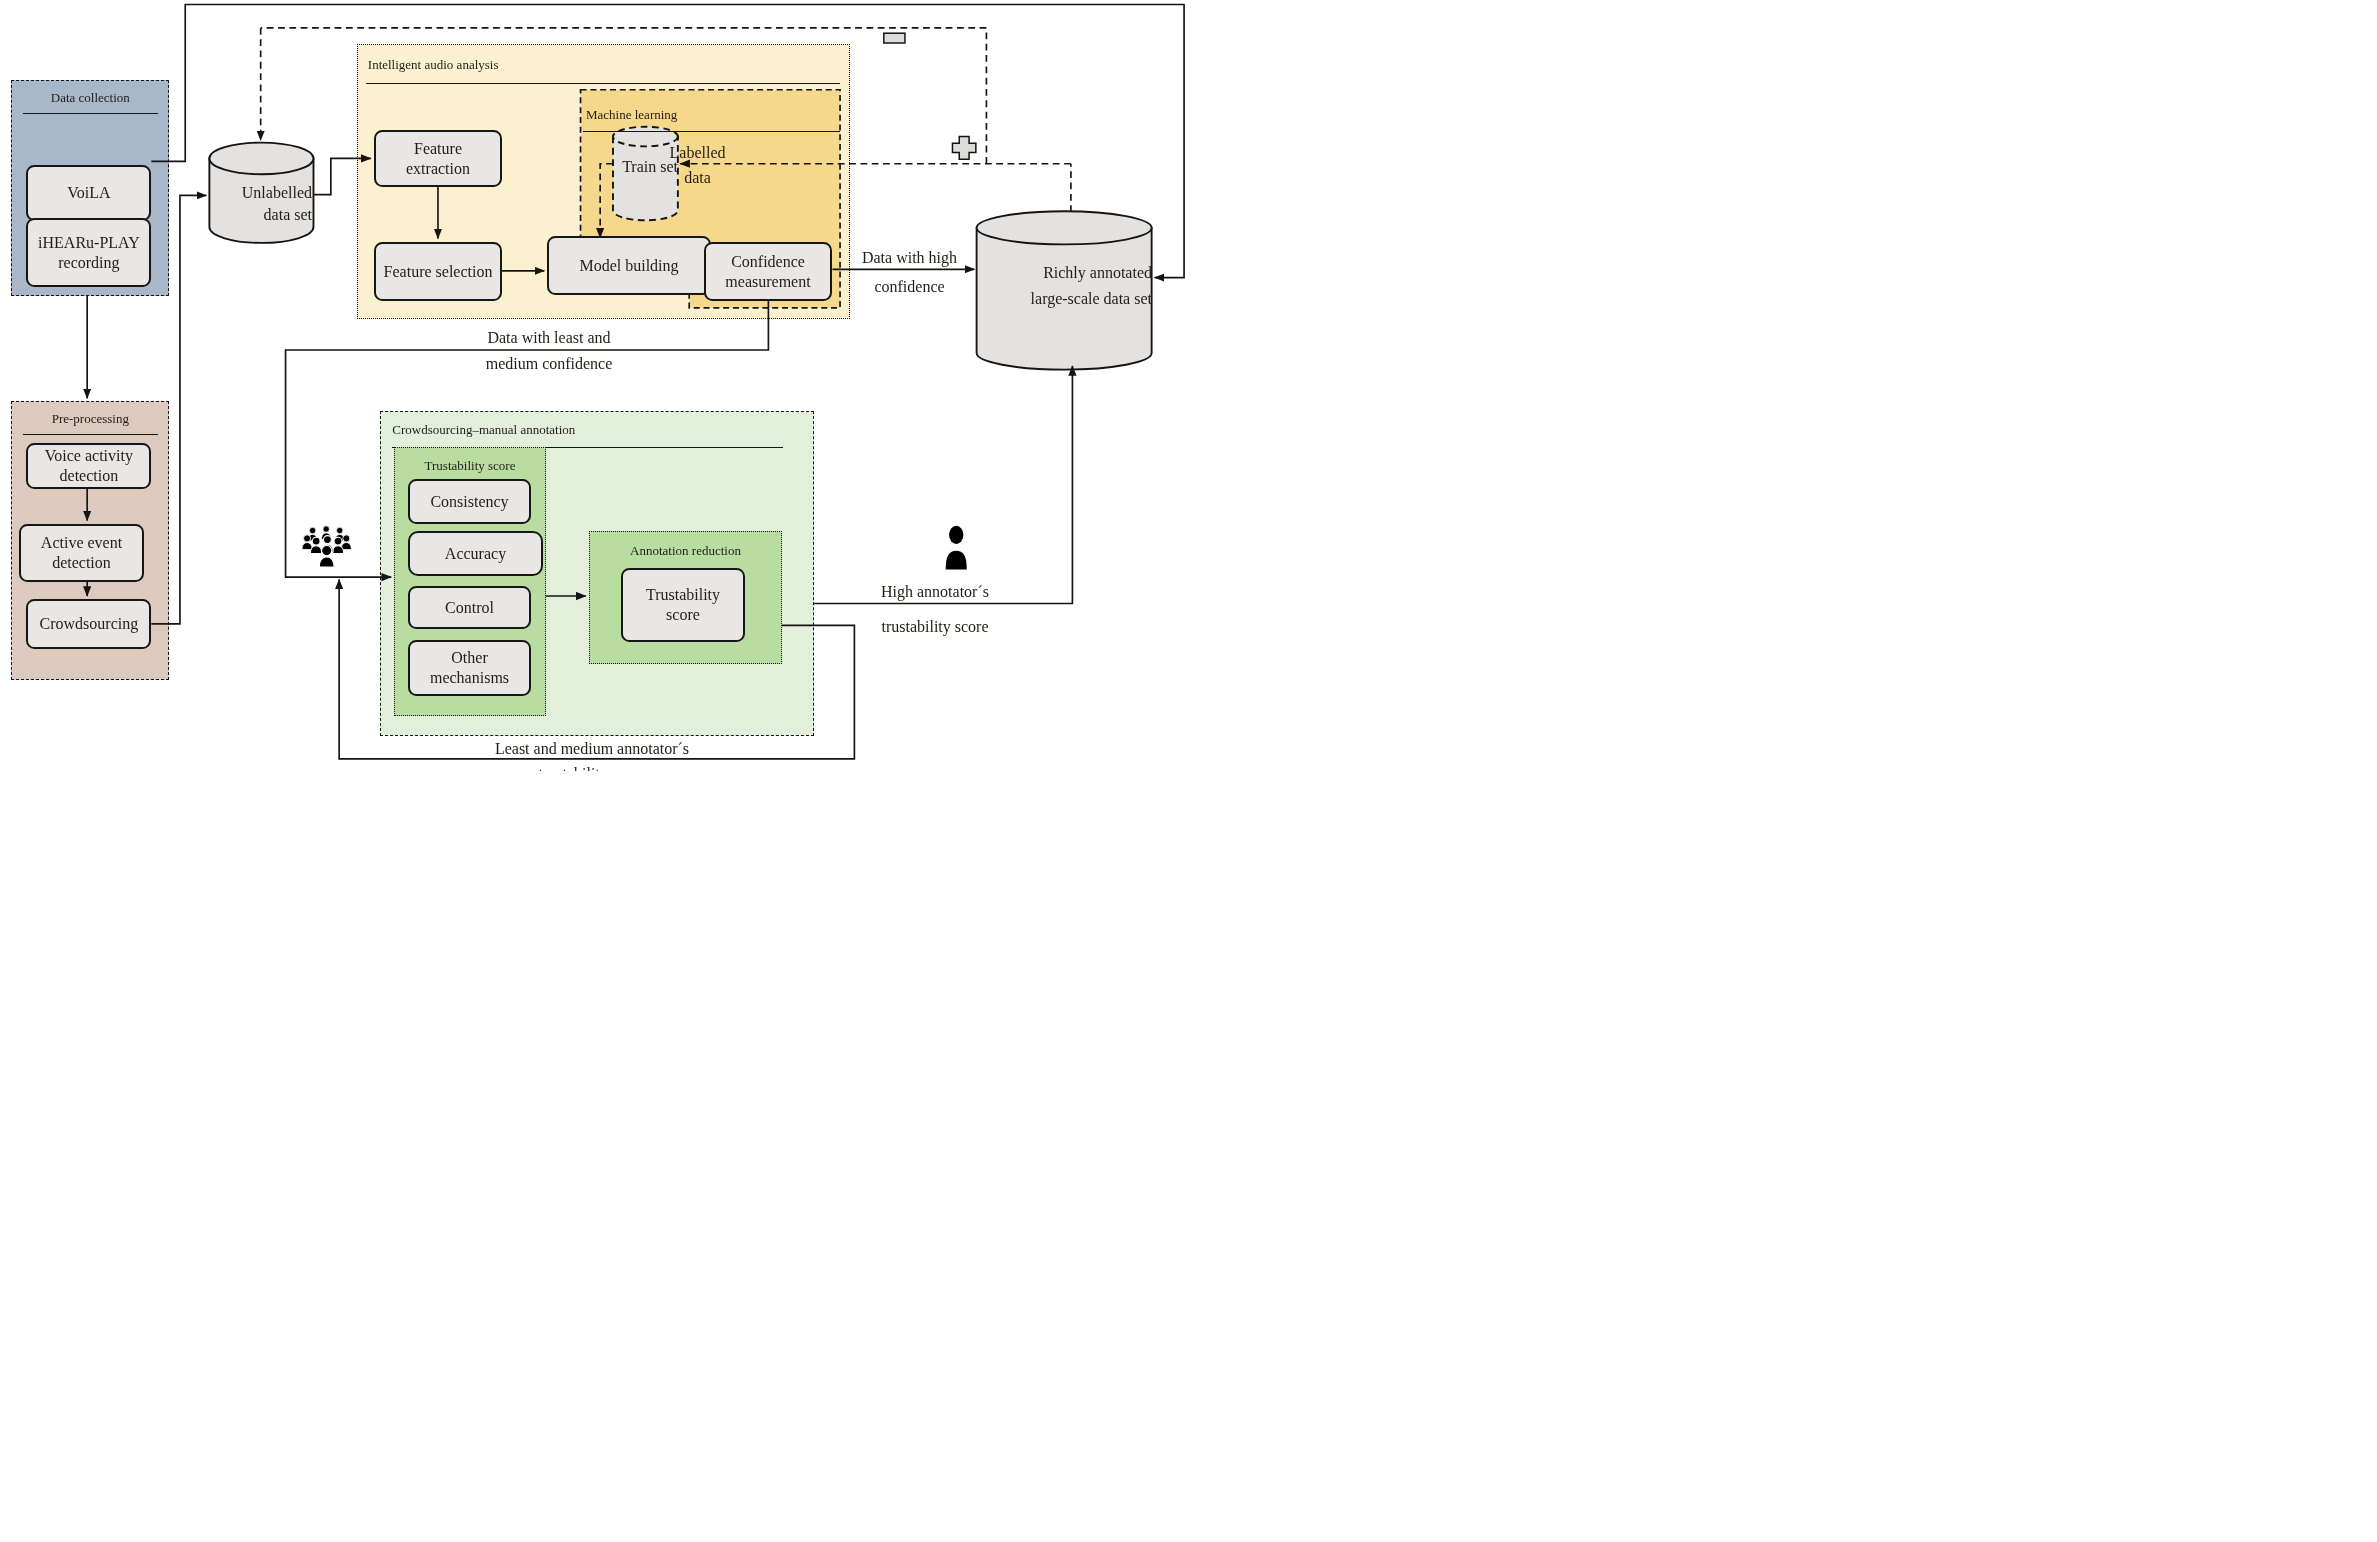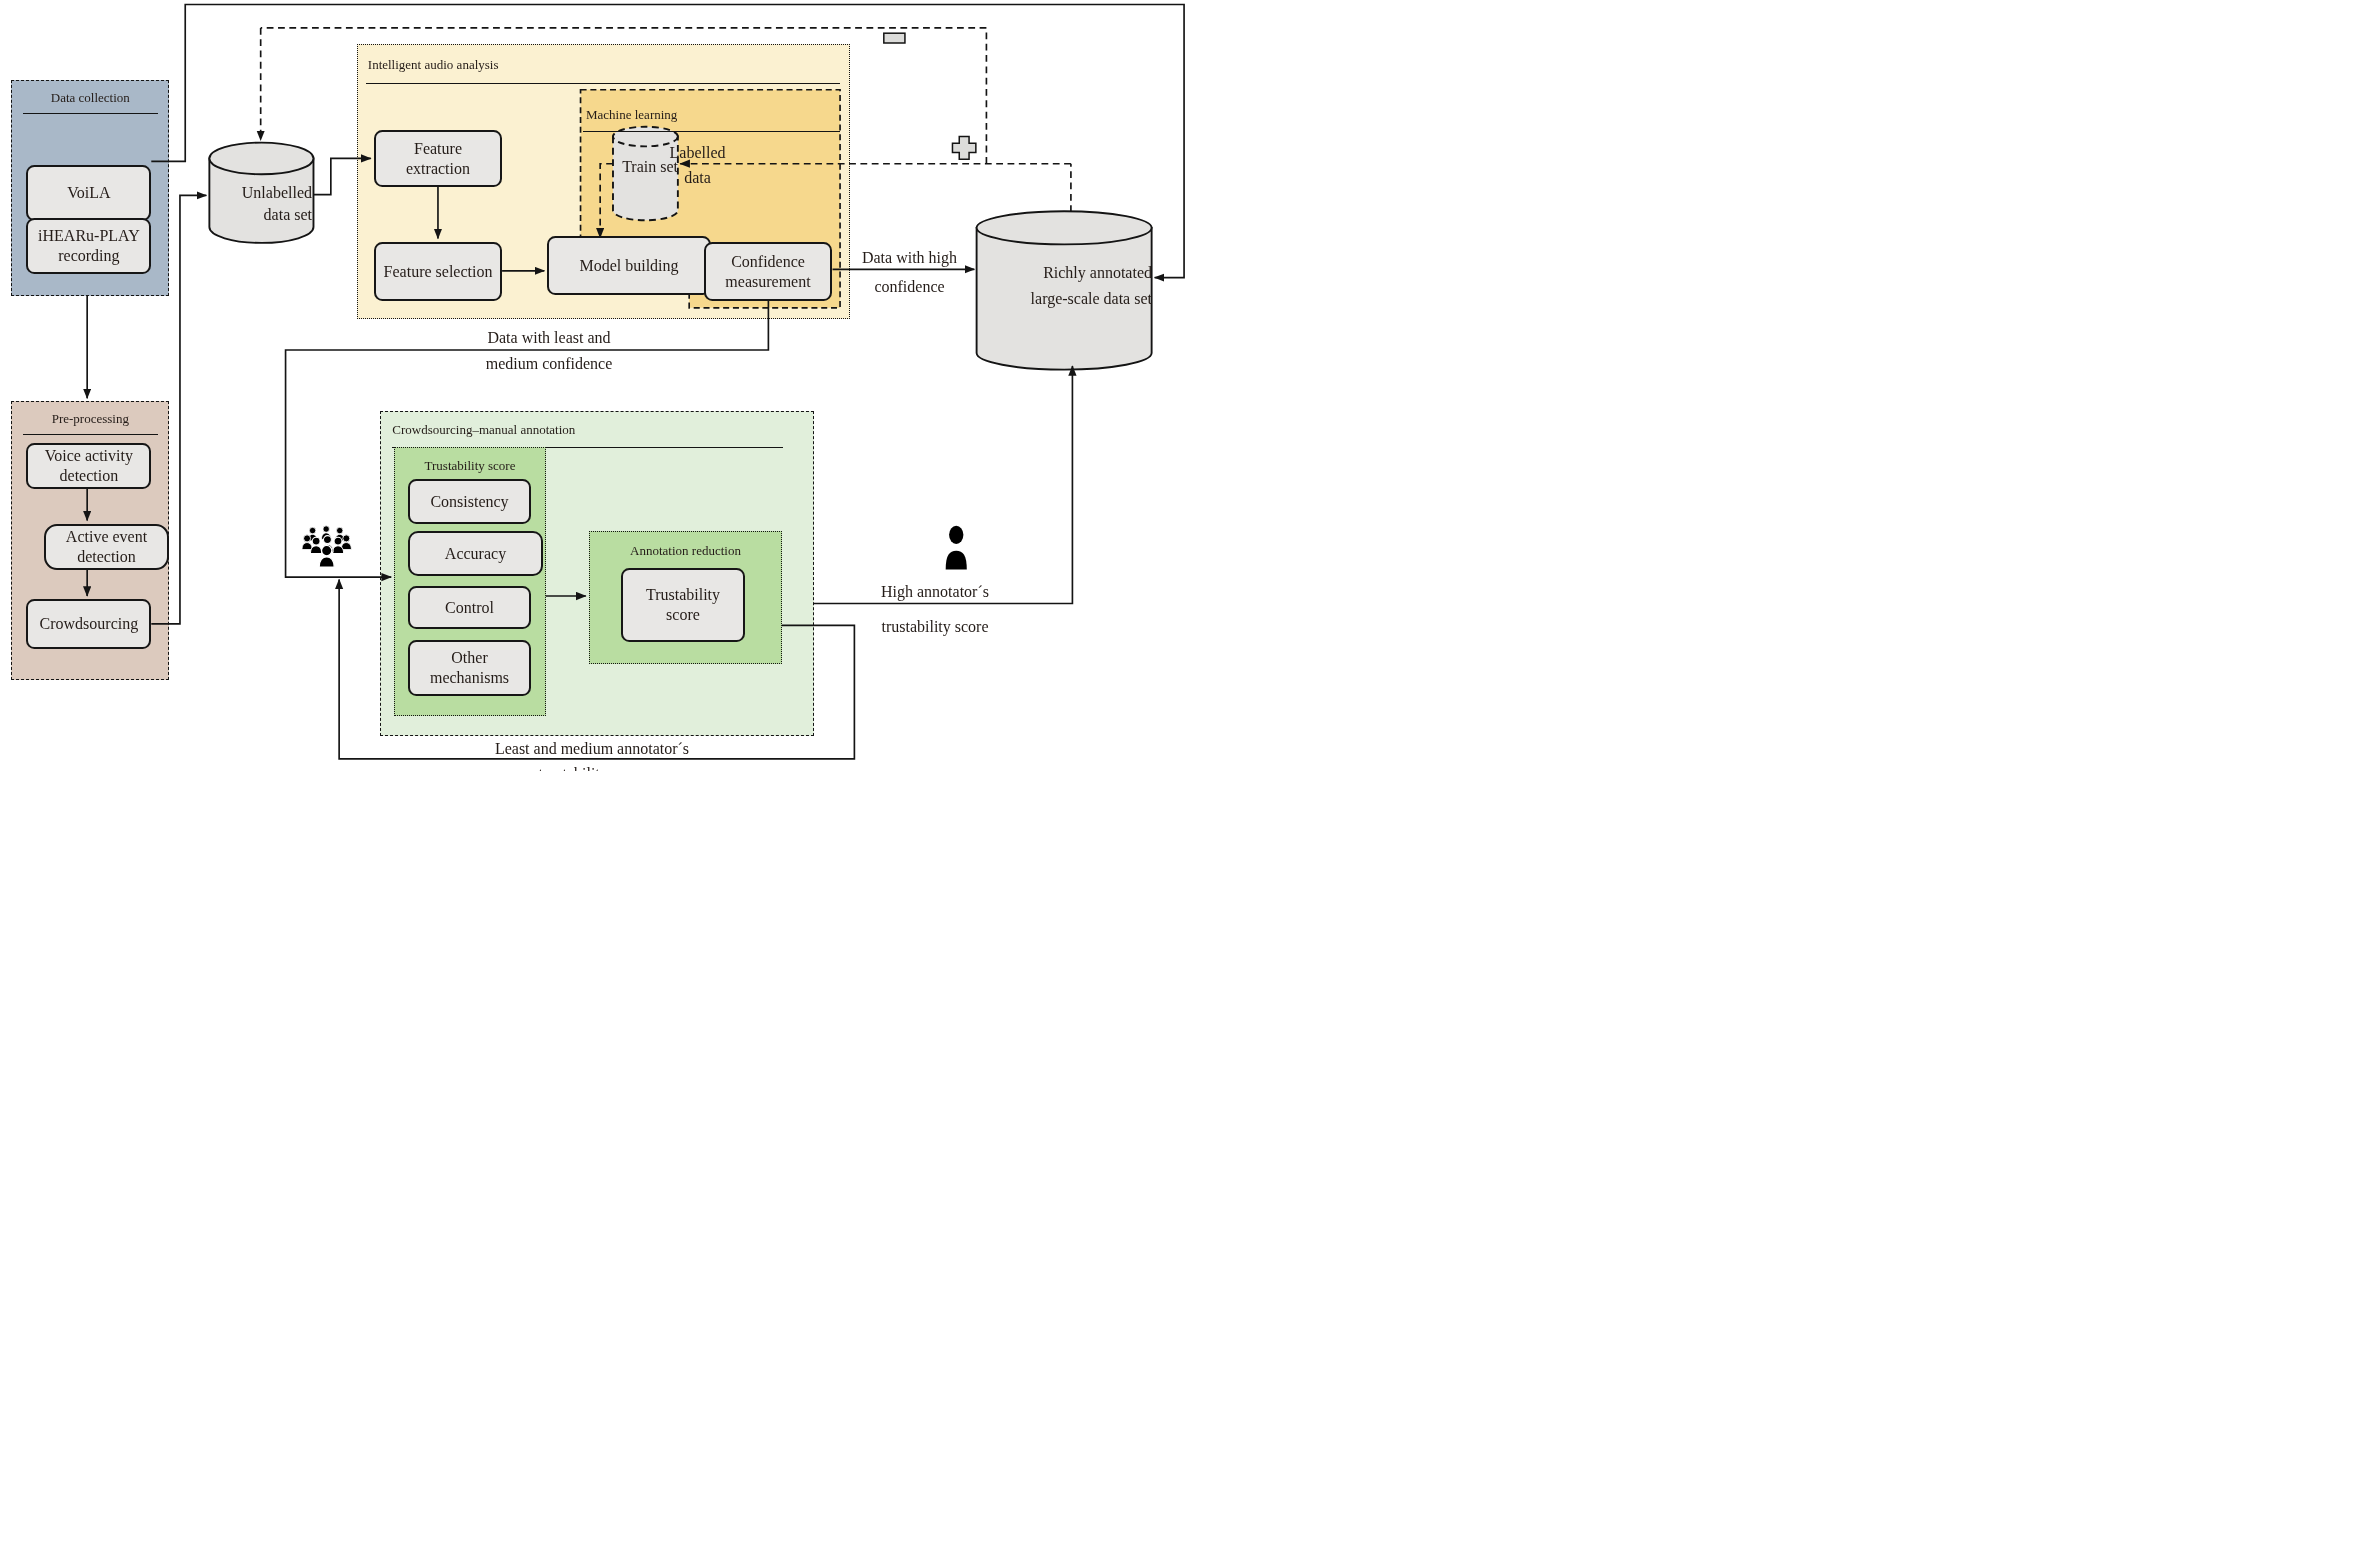--- a/index.html
+++ b/index.html
@@ -150,23 +150,23 @@
       <ellipse cx="14" cy="12" rx="9.5" ry="12"></ellipse>
       <path d="M0,58 c0,-19 5,-25 14,-25 c9,0 14,6 14,25 z"></path>
     </g>
   </svg>
 
   <div class="mltitle" style="left:583px;top:104px;width:257px;border-bottom:1.8px solid #141414;padding:0 0 6px 3px;">
     <span class="grp-title">Machine learning</span>
   </div>
 
   <div class="node" style="left:26.4px;top:134px;width:125px;height:56px;margin-top:31px;">VoiLA</div>
-  <div class="node" style="left:26.4px;top:218px;width:125px;height:56px;">iHEARu-PLAY recording</div>
+  <div class="node" style="left:26.4px;top:218px;width:125px;height:69px;">iHEARu-PLAY recording</div>
   <div class="node" style="left:26.4px;top:443px;width:125px;height:46px;">Voice activity detection</div>
-  <div class="node" style="left:44px;top:524px;width:125px;height:46px;border-radius:13px;">Active event detection</div>
+  <div class="node" style="left:19px;top:524px;width:125px;height:58px;">Active event detection</div>
   <div class="node" style="left:26.4px;top:599px;width:125px;height:50px;">Crowdsourcing</div>
   <div class="node" style="left:374px;top:130px;width:128px;height:57px;">Feature extraction</div>
   <div class="node" style="left:374px;top:242px;width:128px;height:59px;">Feature selection</div>
   <div class="node" style="left:547px;top:236px;width:164px;height:59px;">Model building</div>
   <div class="node" style="left:704px;top:242px;width:128px;height:59px;">Confidence measurement</div>
   <div class="node" style="left:408px;top:479px;width:123px;height:45px;">Consistency</div>
   <div class="node" style="left:408px;top:531px;width:135px;height:45px;border-radius:10px;">Accuracy</div>
   <div class="node" style="left:408px;top:586px;width:123px;height:43px;">Control</div>
   <div class="node" style="left:408px;top:640px;width:123px;height:56px;">Other mechanisms</div>
   <div class="node" style="left:621px;top:568px;width:124px;height:74px;">Trustability score</div>

